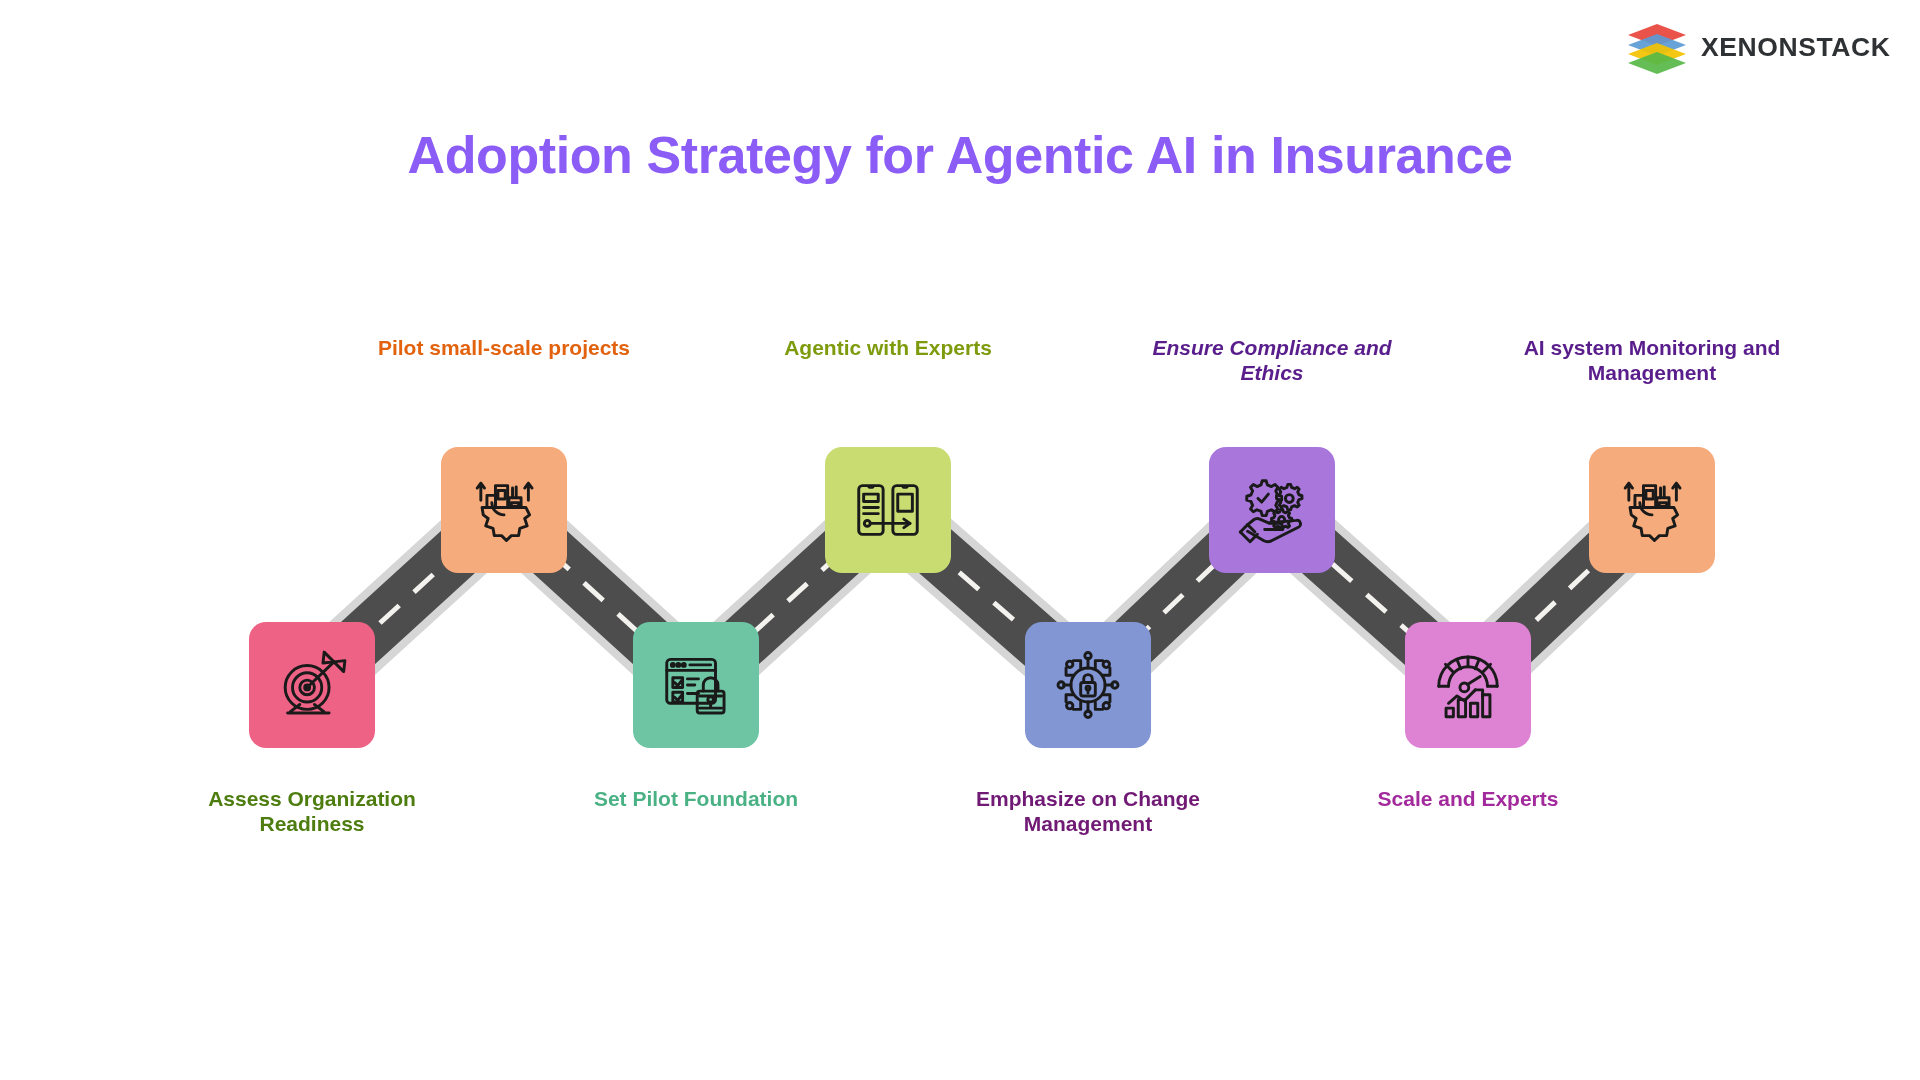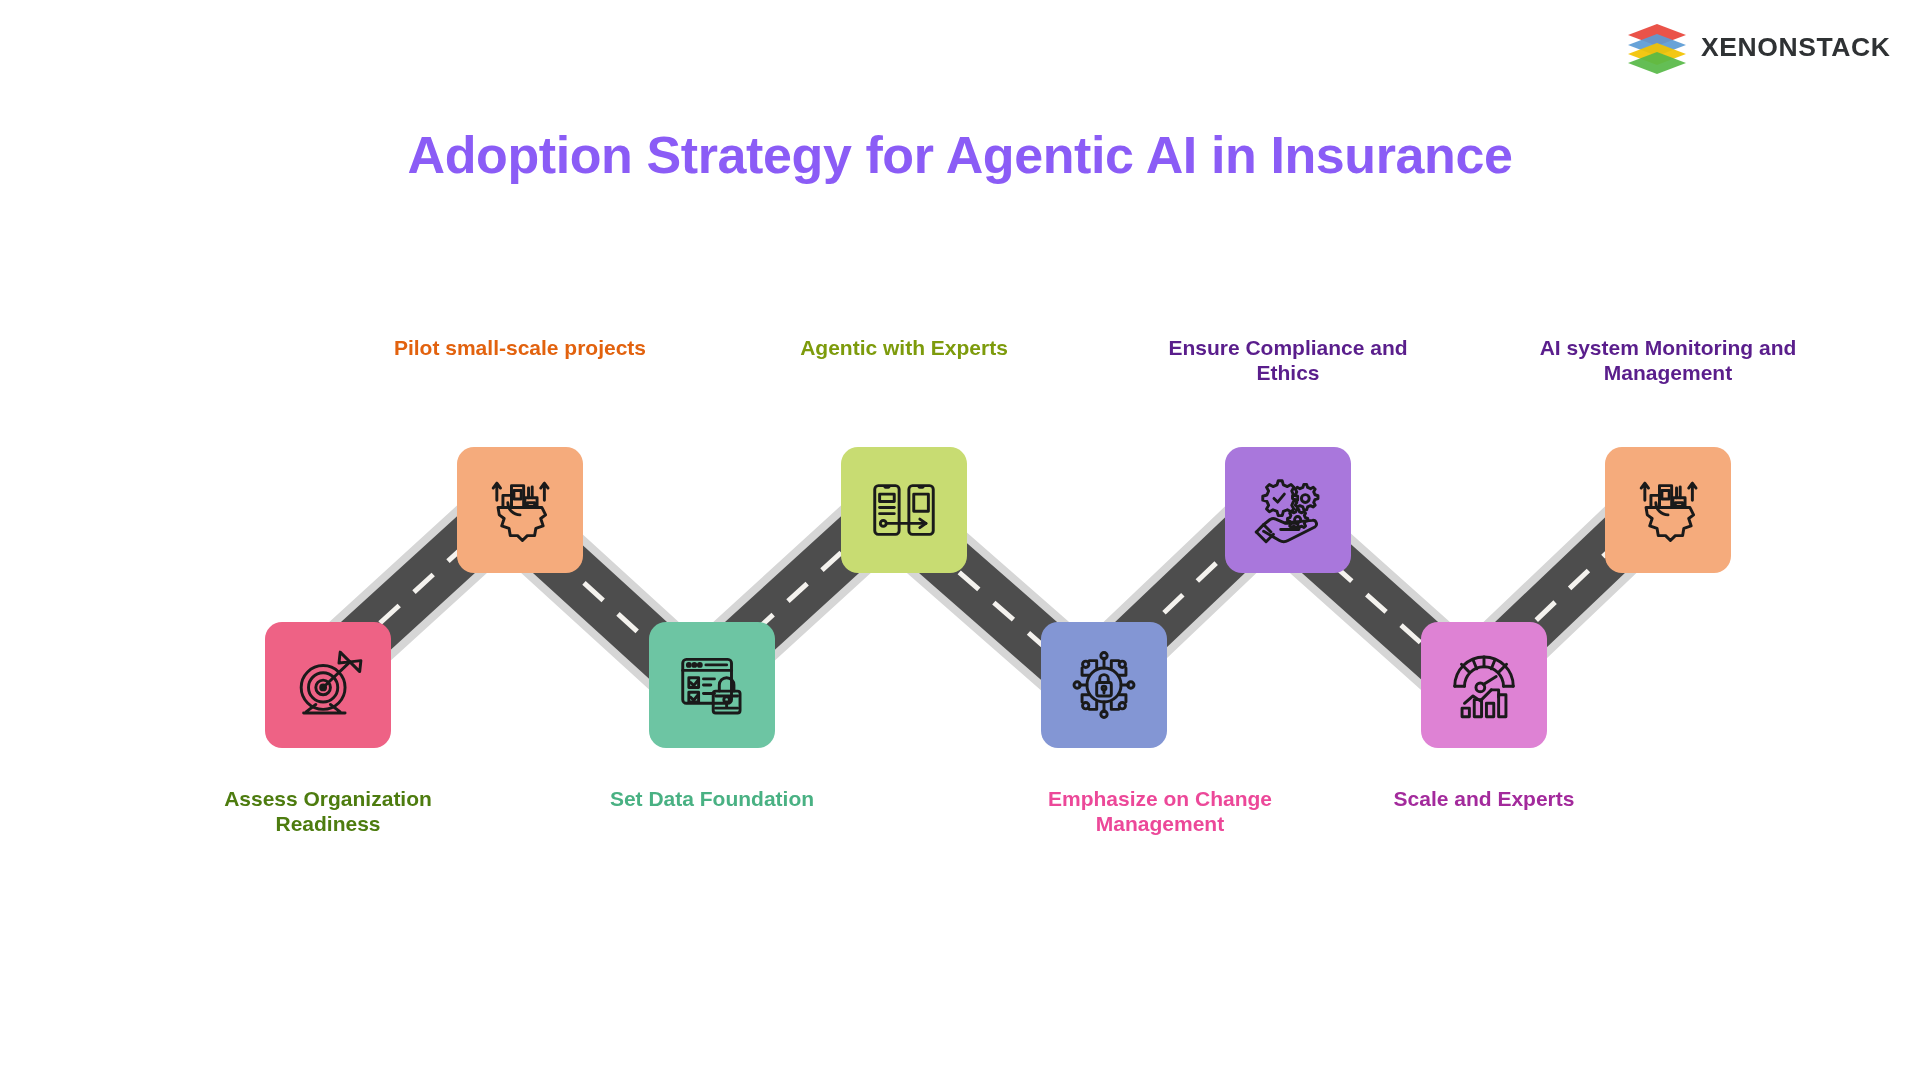--- a/index.html
+++ b/index.html
@@ -3,21 +3,21 @@
 <meta charset="utf-8">
 <title>Adoption Strategy for Agentic AI in Insurance</title>
 <style>
   * { box-sizing: border-box; margin: 0; padding: 0; }
   html, body {
     width: 1920px; height: 1080px;
     background: #ffffff;
     font-family: "Liberation Sans", sans-serif;
     overflow: hidden;
   }
-  #canvas { position: relative; width: 1920px; height: 1080px; padding-left: 16px; }
+  #canvas { position: relative; width: 1920px; height: 1080px; }
 
   
   #logo {
     position: absolute; top: 22px; left: 1626px;
     display: flex; align-items: center; gap: 13px;
   }
   .logo-stack { position: relative; width: 62px; height: 50px; }
   .layer {
     position: absolute; left: 0; width: 62px; height: 30px;
   }
@@ -149,21 +149,21 @@
         <path d="M14.5 42 l2.5 2.5 l4 -5"></path>
         <line x1="25" y1="39" x2="34" y2="39"></line>
         <rect x="33" y="37" width="22" height="18" rx="2"></rect>
         <path d="M38 37 v-5 a6 6 0 0 1 12 0 v5"></path>
         <circle cx="44" cy="44" r="2.3"></circle>
         <line x1="44" y1="46" x2="44" y2="50"></line>
         <line x1="35" y1="41" x2="53" y2="41"></line>
         <line x1="35" y1="51" x2="53" y2="51"></line>
       </svg>
     </div>
-    <div class="step-label" style="left:556px; top:787px; color:#49b183;">Set Data Foundation</div>
+    <div class="step-label" style="left:556px; top:787px; color:#49b183;">Set Pilot Foundation</div>
   </div>
 
   <div class="step">
     <div class="tile" style="left:825px; top:447px; background:#c8dc72;">
       <svg width="78" height="78" viewBox="0 0 64 64" fill="none" stroke="#1a1a1a" stroke-width="2.4" stroke-linecap="round" stroke-linejoin="round">
         <rect x="8" y="12" width="20" height="40" rx="3"></rect>
         <path d="M15 12 h6 a2 2 0 0 1 -2 2.5 h-2 a2 2 0 0 1 -2 -2.5 z" fill="#1a1a1a" stroke="none"></path>
         <rect x="12" y="19" width="12" height="6"></rect>
         <line x1="12" y1="30" x2="24" y2="30"></line>
         <line x1="12" y1="35" x2="24" y2="35"></line>
@@ -193,39 +193,39 @@
         <circle cx="32" cy="8" r="2.6"></circle>
           <circle cx="32" cy="56" r="2.6"></circle>
         <circle cx="10" cy="32" r="2.6"></circle>
           <circle cx="54" cy="32" r="2.6"></circle>
         <circle cx="17" cy="15" r="2.6"></circle>
           <circle cx="47" cy="15" r="2.6"></circle>
         <circle cx="17" cy="49" r="2.6"></circle>
           <circle cx="47" cy="49" r="2.6"></circle>
       </svg>
     </div>
-    <div class="step-label" style="left:1004px; top:787px; color:#ec4899;">Emphasize on Change Management</div>
+    <div class="step-label" style="left:948px; top:787px; color:#701a75;">Emphasize on Change Management</div>
   </div>
 
   <div class="step">
     <div class="tile" style="left:1209px; top:447px; background:#a977dc;">
       <svg width="78" height="78" viewBox="0 0 64 64" fill="none" stroke="#1a1a1a" stroke-width="2.4" stroke-linecap="round" stroke-linejoin="round">
         <path d="M24 8 l3.2 0 l1 3.4 l3.3 1.4 l3 -1.7 l2.3 2.3 l-1.7 3 l1.4 3.3 l3.4 1 l0 3.2 l-3.4 1 l-1.4 3.3 l1.7 3 l-2.3 2.3 l-3 -1.7 l-3.3 1.4 l-1 3.4 l-3.2 0 l-1 -3.4 l-3.3 -1.4 l-3 1.7 l-2.3 -2.3 l1.7 -3 l-1.4 -3.3 l-3.4 -1 l0 -3.2 l3.4 -1 l1.4 -3.3 l-1.7 -3 l2.3 -2.3 l3 1.7 l3.3 -1.4 z"></path>
         <path d="M20.5 22.5 l3 3 l5.5 -6.5"></path>
         <path d="M45 11 l2.3 0 l0.8 2.5 l2.4 1 l2.2 -1.2 l1.6 1.6 l-1.2 2.2 l1 2.4 l2.5 0.8 l0 2.3 l-2.5 0.8 l-1 2.4 l1.2 2.2 l-1.6 1.6 l-2.2 -1.2 l-2.4 1 l-0.8 2.5 l-2.3 0 l-0.8 -2.5 l-2.4 -1 l-2.2 1.2 l-1.6 -1.6 l1.2 -2.2 l-1 -2.4 l-2.5 -0.8 l0 -2.3 l2.5 -0.8 l1 -2.4 l-1.2 -2.2 l1.6 -1.6 l2.2 1.2 l2.4 -1 z"></path>
         <circle cx="46.2" cy="22.6" r="3.2"></circle>
         <path d="M39 31.5 l1.8 0 l0.6 2 l1.9 0.8 l1.8 -1 l1.3 1.3 l-1 1.8 l0.8 1.9 l2 0.6 l0 1.8 l-2 0.6 l-0.8 1.9 l1 1.8 l-1.3 1.3 l-1.8 -1 l-1.9 0.8 l-0.6 2 l-1.8 0 l-0.6 -2 l-1.9 -0.8 l-1.8 1 l-1.3 -1.3 l1 -1.8 l-0.8 -1.9 l-2 -0.6 l0 -1.8 l2 -0.6 l0.8 -1.9 l-1 -1.8 l1.3 -1.3 l1.8 1 l1.9 -0.8 z"></path>
         <circle cx="39.9" cy="39.9" r="2.5"></circle>
         <path d="M6 50 l6 -6 l6 6"></path>
         <path d="M12 44 l5 -4 a5 5 0 0 1 5 -0.5 l8 3.5 h8 a2.5 2.5 0 0 1 0 5 h-12"></path>
         <path d="M30 42.5 l22 -2 a3 3 0 0 1 2 5.5 l-22 11 a7 7 0 0 1 -7 0 l-13 -7.5"></path>
         <path d="M6 50 l8 8 l6 -6"></path>
       </svg>
     </div>
-    <div class="step-label" style="left:1132px; top:336px; color:#5a1e8c;">Ensure Compliance and Ethics</div>
+    <div class="step-label" style="left:1132px; top:336px; color:#5a1e8c;font-style:italic;">Ensure Compliance and Ethics</div>
   </div>
 
   <div class="step">
     <div class="tile" style="left:1405px; top:622px; background:#de82d4;">
       <svg width="78" height="78" viewBox="0 0 64 64" fill="none" stroke="#1a1a1a" stroke-width="2.4" stroke-linecap="round" stroke-linejoin="round">
         <path d="M8 33 a24 24 0 0 1 48 0"></path>
         <path d="M16 33 a16 16 0 0 1 32 0"></path>
         <path d="M16 33 h-8 M48 33 h8"></path>
         <path d="M19.5 21 l-6 -6 M44.5 21 l6 -6 M32 17 v-8"></path>
         <path d="M26 18.7 l-3 -7.4 M38 18.7 l3 -7.4"></path>

